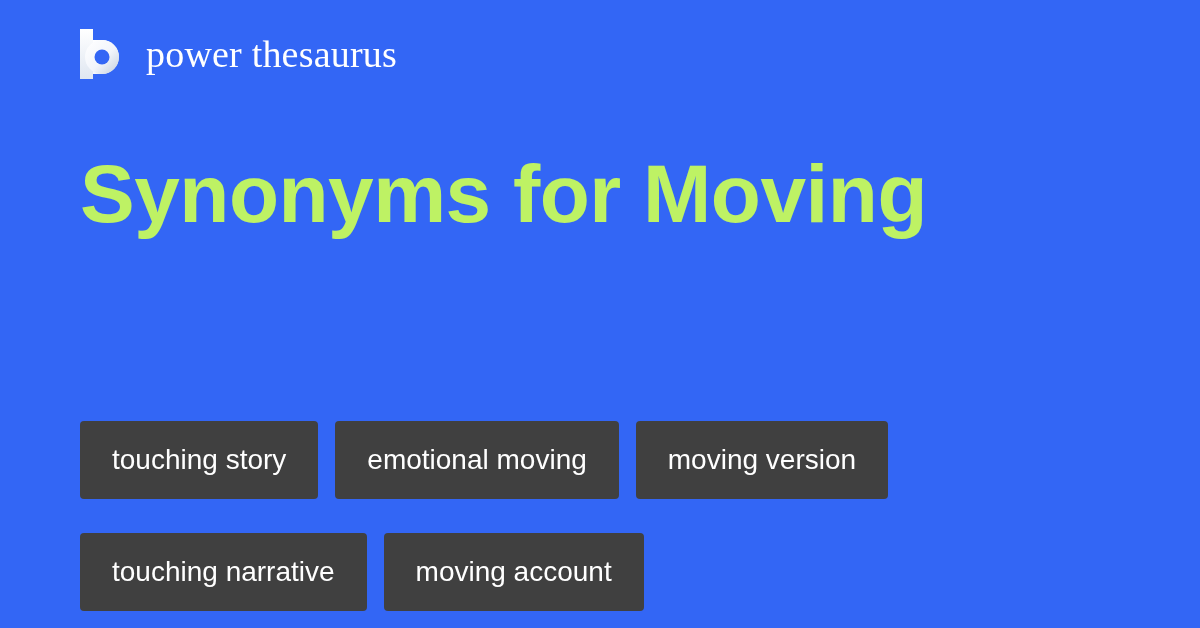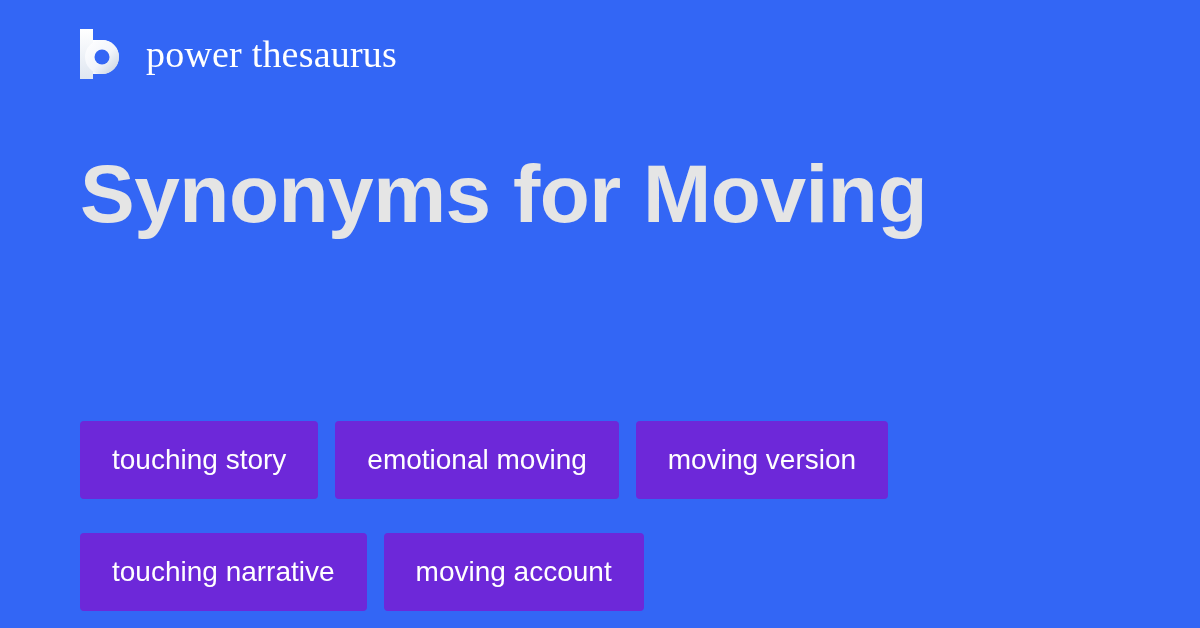--- a/index.html
+++ b/index.html
@@ -54,21 +54,21 @@
   
   .headline {
     position: absolute;
     left: 80px;
     top: 136px;
     width: 1000px;
     margin: 0;
     font-size: 82px;
     line-height: 1.42;
     font-weight: 700;
-    color: #e5e5e5;
+    color: #bef264;
     letter-spacing: -0.5px;
   }
 
   
   .chips {
     position: absolute;
     left: 80px;
     top: 421px;
     width: 1040px;
     display: flex;
@@ -77,21 +77,21 @@
     align-content: flex-start;
   }
 
   .chip {
     height: 78px;
     box-sizing: border-box;
     padding: 0 32px;
     display: flex;
     align-items: center;
     justify-content: center;
-    background: #6d28d9;
+    background: #404040;
     border-radius: 4px;
     color: #ffffff;
     font-size: 28px;
     line-height: 1;
     font-weight: 400;
     white-space: nowrap;
     cursor: pointer;
   }
 
   .chip-row-break {

